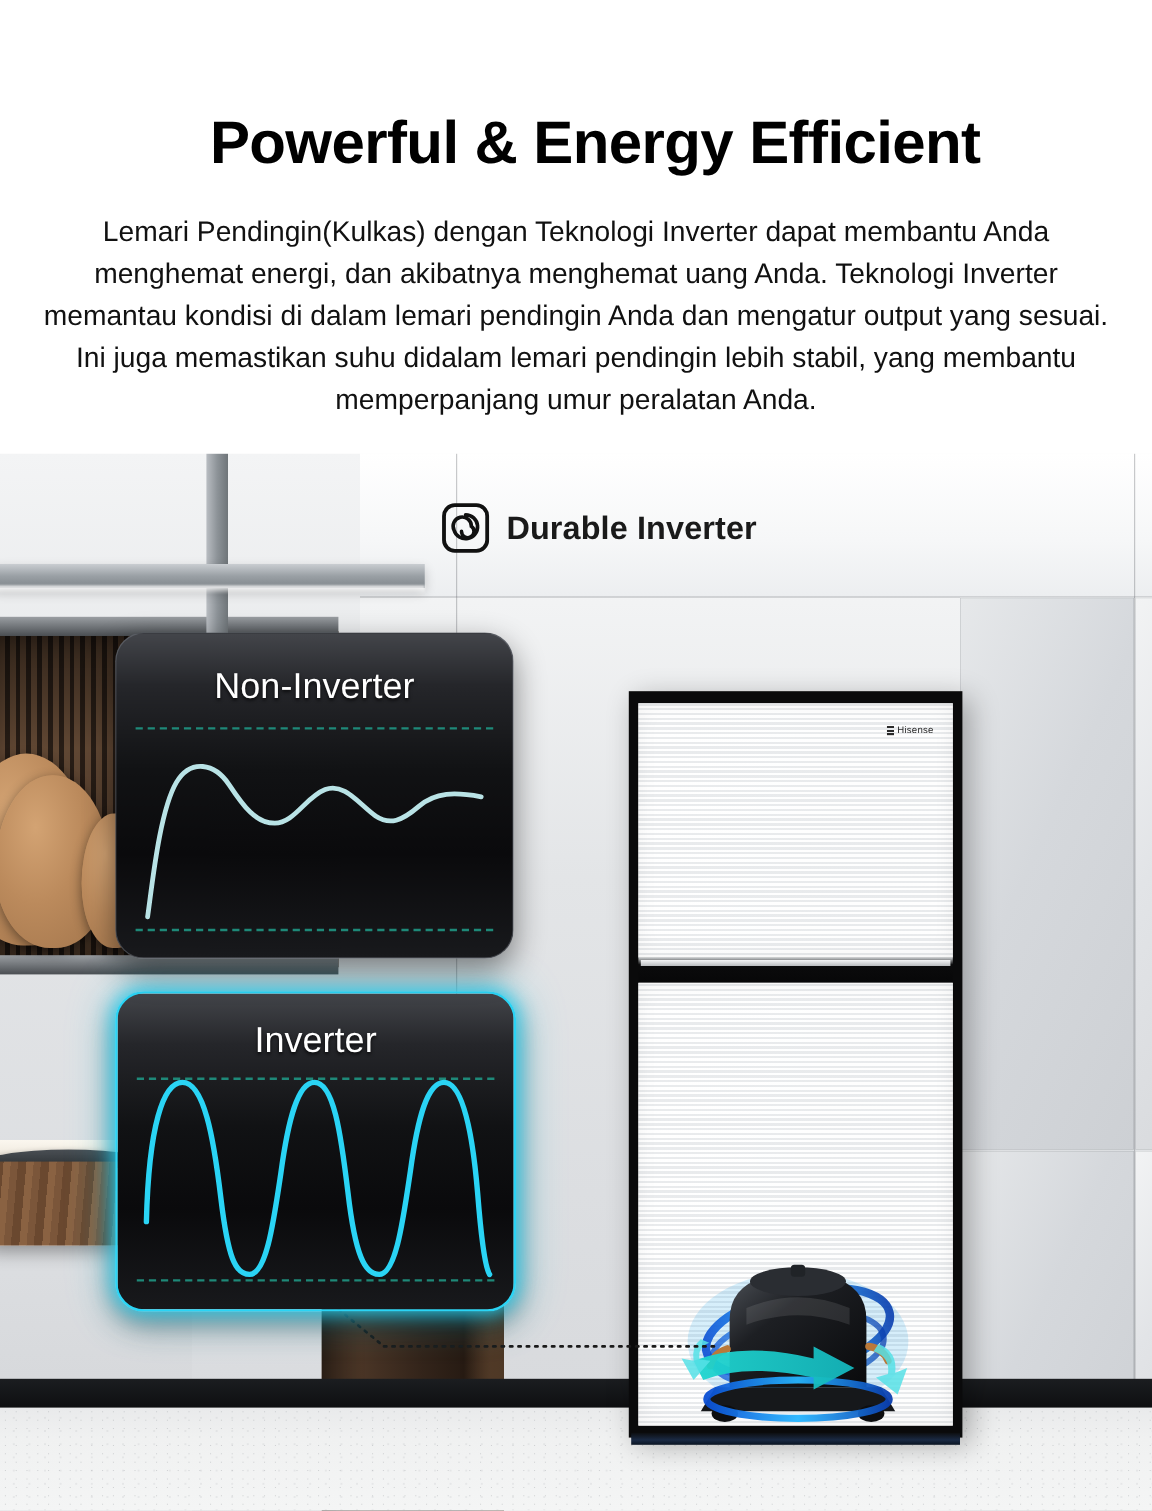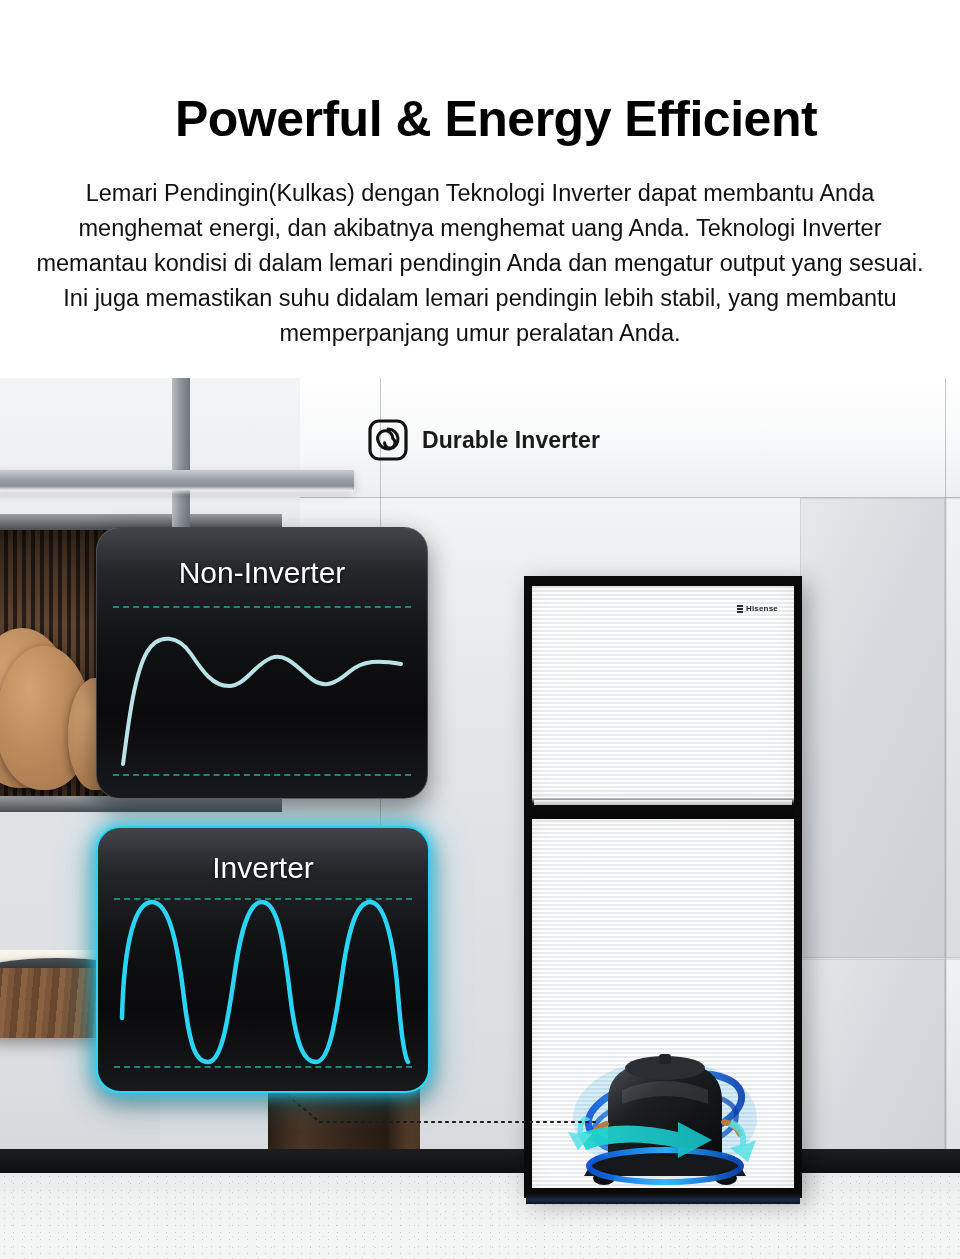--- a/index.html
+++ b/index.html
@@ -58,21 +58,21 @@
     display: flex;
     align-items: center;
     gap: 14px;
     z-index: 45;
   }
   .badge-icon {
     width: 40px; height: 42px;
     display: block;
   }
   .badge-label {
-    font-size: 23px;
+    font-size: 27px;
     font-weight: bold;
     color: #1a1a1a;
     letter-spacing: 0.1px;
     white-space: nowrap;
   }
 
   
   .scene {
     position: absolute;
     left: 0; top: 378px;
@@ -224,21 +224,21 @@
     display: flex; align-items: center; gap: 3px;
   }
   .logo-mark {
     width: 6px; height: 9px;
     background:
       linear-gradient(180deg,#2a2a2a 0%, #2a2a2a 100%);
     -webkit-mask-image: repeating-linear-gradient(0deg,#000 0 2px, transparent 2px 3px);
     mask-image: repeating-linear-gradient(0deg,#000 0 2px, transparent 2px 3px);
   }
   .logo-text {
-    font-size: 8px; font-weight: bold; color: #2b2b2b; letter-spacing: 0.2px;
+    font-size: 8px; font-weight: normal; color: #2b2b2b; letter-spacing: 0.2px;
   }
   .fridge-foot {
     position: absolute; left: 526px; top: 816px; width: 274px; height: 10px;
     background: linear-gradient(180deg,#0d0e10 0%, #1a2a44 60%, #0a1422 100%);
     z-index: 15;
   }
 
   
   .compressor-wrap {
     position: absolute; left: 560px; top: 660px; width: 210px; height: 160px;

